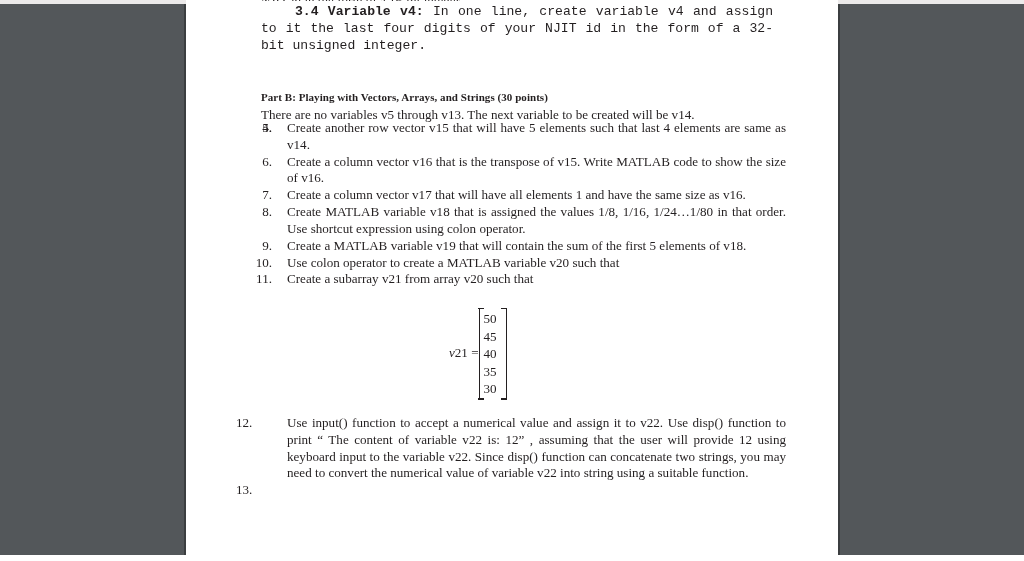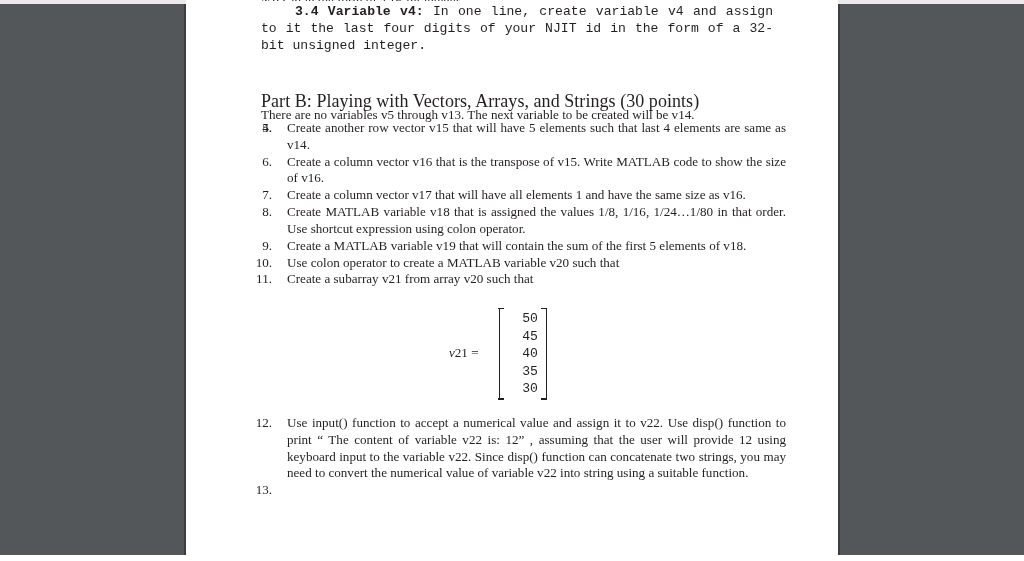--- a/index.html
+++ b/index.html
@@ -94,22 +94,22 @@
     font-family: Liberation Mono, monospace;
   }
   .p-34 { top: 4px; text-indent: 34px; }
   .bold { font-weight: bold; }
   .ital { font-style: italic; }
 
   .partb-head {
     position: absolute;
     left: 75px;
     top: 90px;
-    font-weight: normal;
-    font-size: 18px;
+    font-weight: bold;
+    font-size: 11px;
     letter-spacing: 0.05px;
     white-space: nowrap;
   }
   .partb-intro {
     position: absolute;
     left: 75px;
     top: 107px;
     width: 520px;
     white-space: nowrap;
   }
@@ -156,31 +156,30 @@
   }
   .matrix-wrap {
     position: absolute;
     left: 263px;
     top: 0;
     display: flex;
     align-items: center;
   }
   .matrix-label {
     font-size: 13.1px;
-    margin-right: 20px;
+    margin-right: 0;
     white-space: nowrap;
   }
   .matrix-label .ital { font-style: italic; }
   .bracket {
     position: relative;
     display: inline-block;
-    padding: 2px 7px 2px 22px;
+    padding: 2px 7px 2px 2px;
     border-left: 1.4px solid #231f20;
     border-right: 1.4px solid #231f20;
-    font-family: Liberation Mono, monospace;
   }
   .bracket::before,
   .bracket::after {
     content: "";
     position: absolute;
     left: -1.4px;
     width: 6px;
     height: 1.4px;
     background: #231f20;
   }
@@ -215,21 +214,21 @@
     position: relative;
     padding: 0 0 0 101px;
     width: 499px;
     text-align: justify;
   }
   .tail-list > li .num {
     position: absolute;
     left: 50px;
     top: 0;
     width: 36px;
-    text-align: right;
+    text-align: left;
   }
 </style>
 </head>
 <body>
 
 <div id="screen">
 
   <div class="viewer-bg"></div>
   <div class="top-strip"></div>
   <div class="page-shadow-l"></div>

